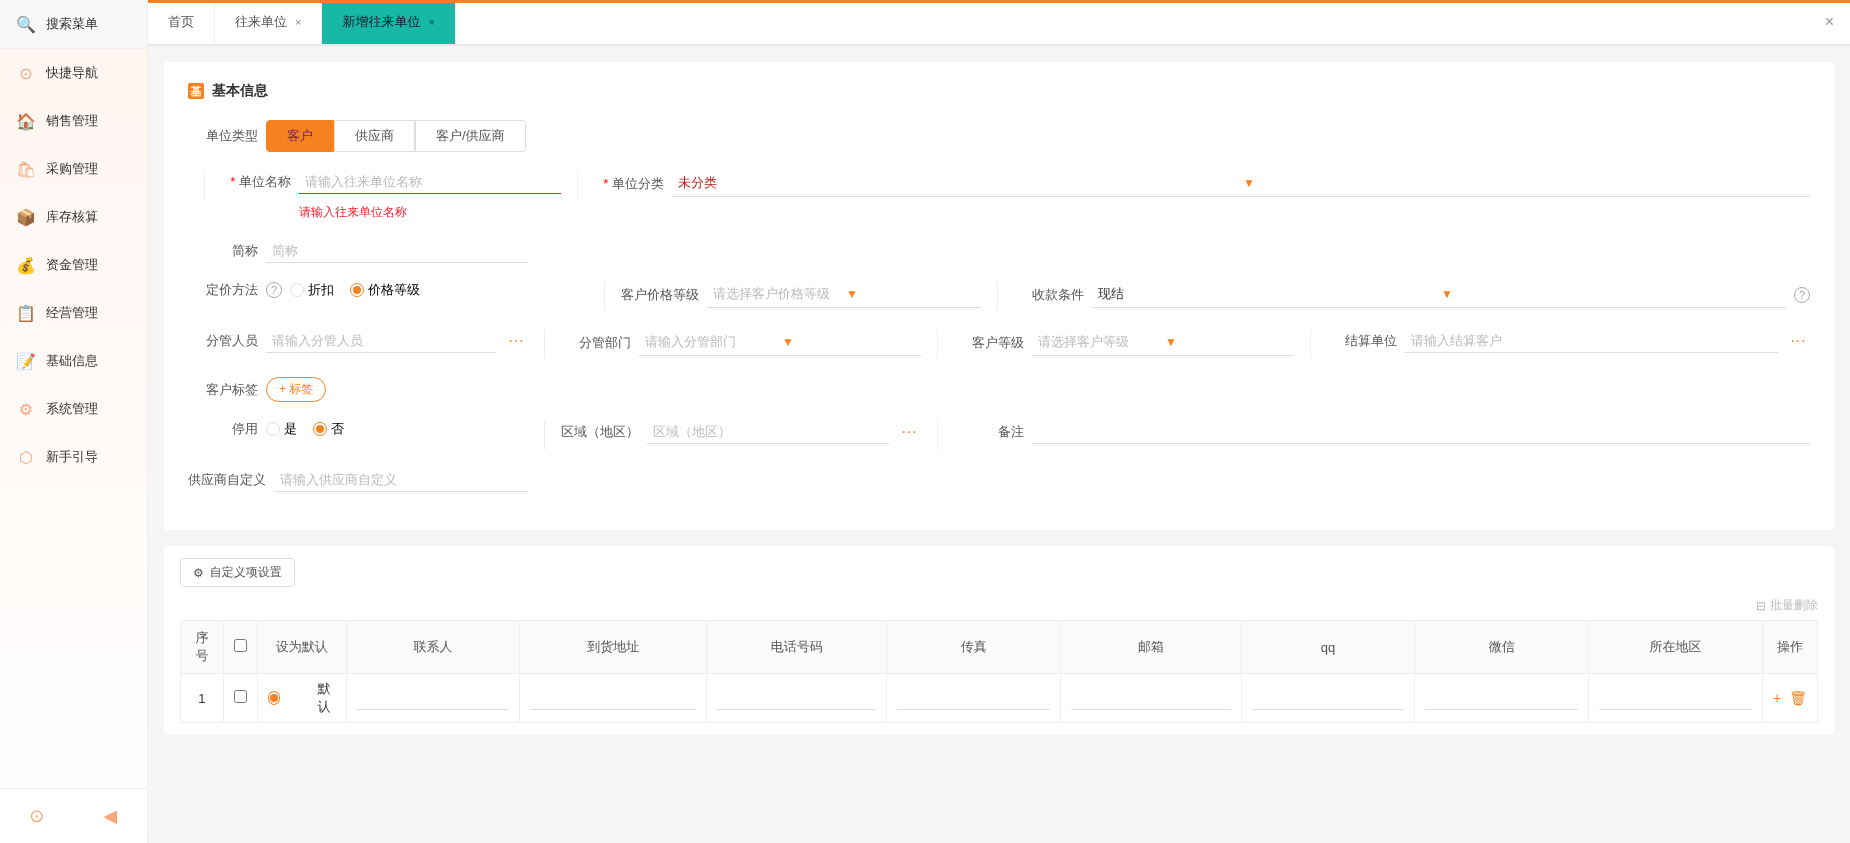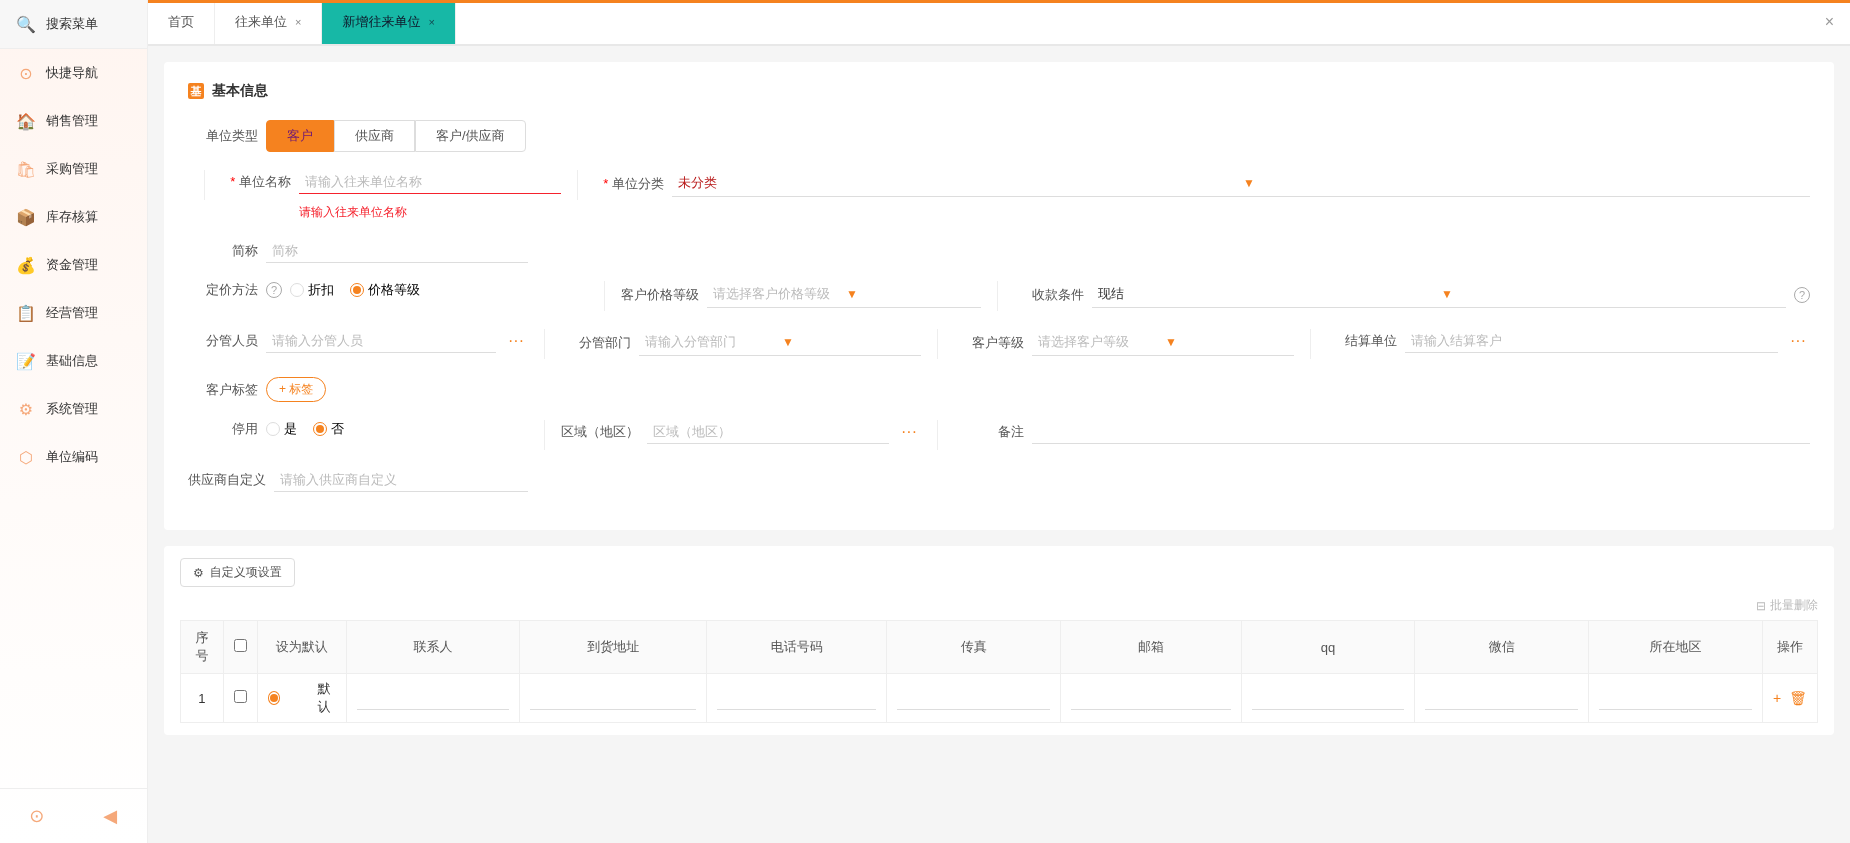--- a/index.html
+++ b/index.html
@@ -367,21 +367,21 @@
   <div class="sidebar-item">
     <span class="icon">📝</span>
     <span>基础信息</span>
   </div>
   <div class="sidebar-item">
     <span class="icon">⚙</span>
     <span>系统管理</span>
   </div>
   <div class="sidebar-item">
     <span class="icon">⬡</span>
-    <span>单位编码</span>
+    <span>新手引导</span>
   </div>
   <div class="sidebar-bottom">
     <div class="sidebar-bottom-btn">
       <span class="icon">⊙</span>
     </div>
     <div class="sidebar-bottom-btn">
       <span class="icon">◀</span>
     </div>
   </div>
 </div>

